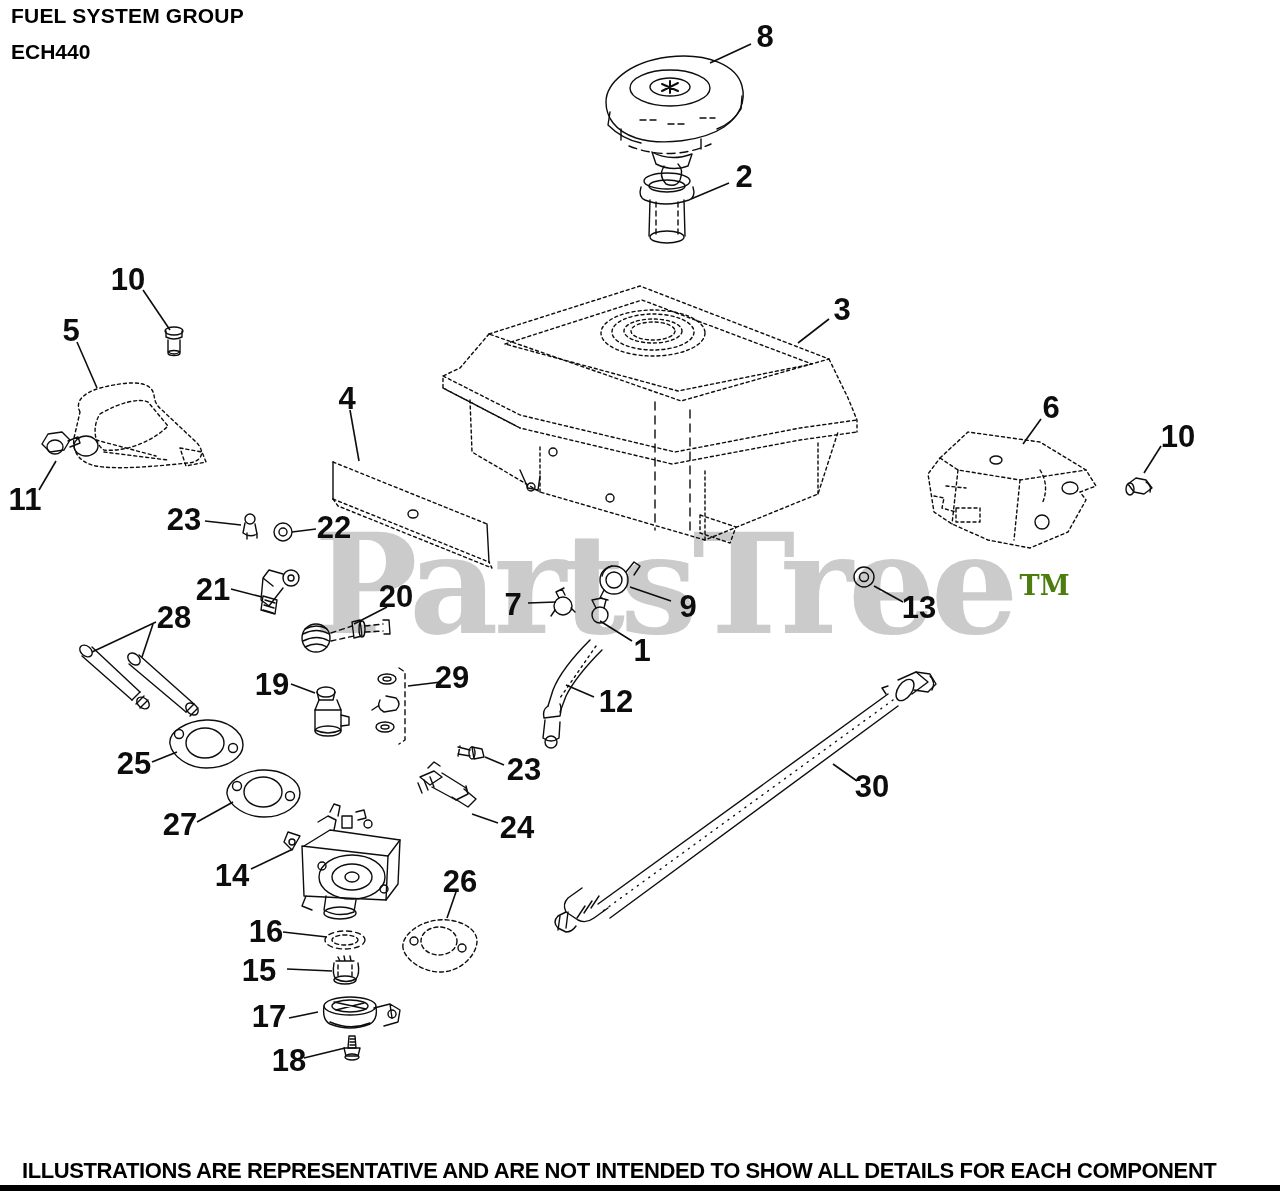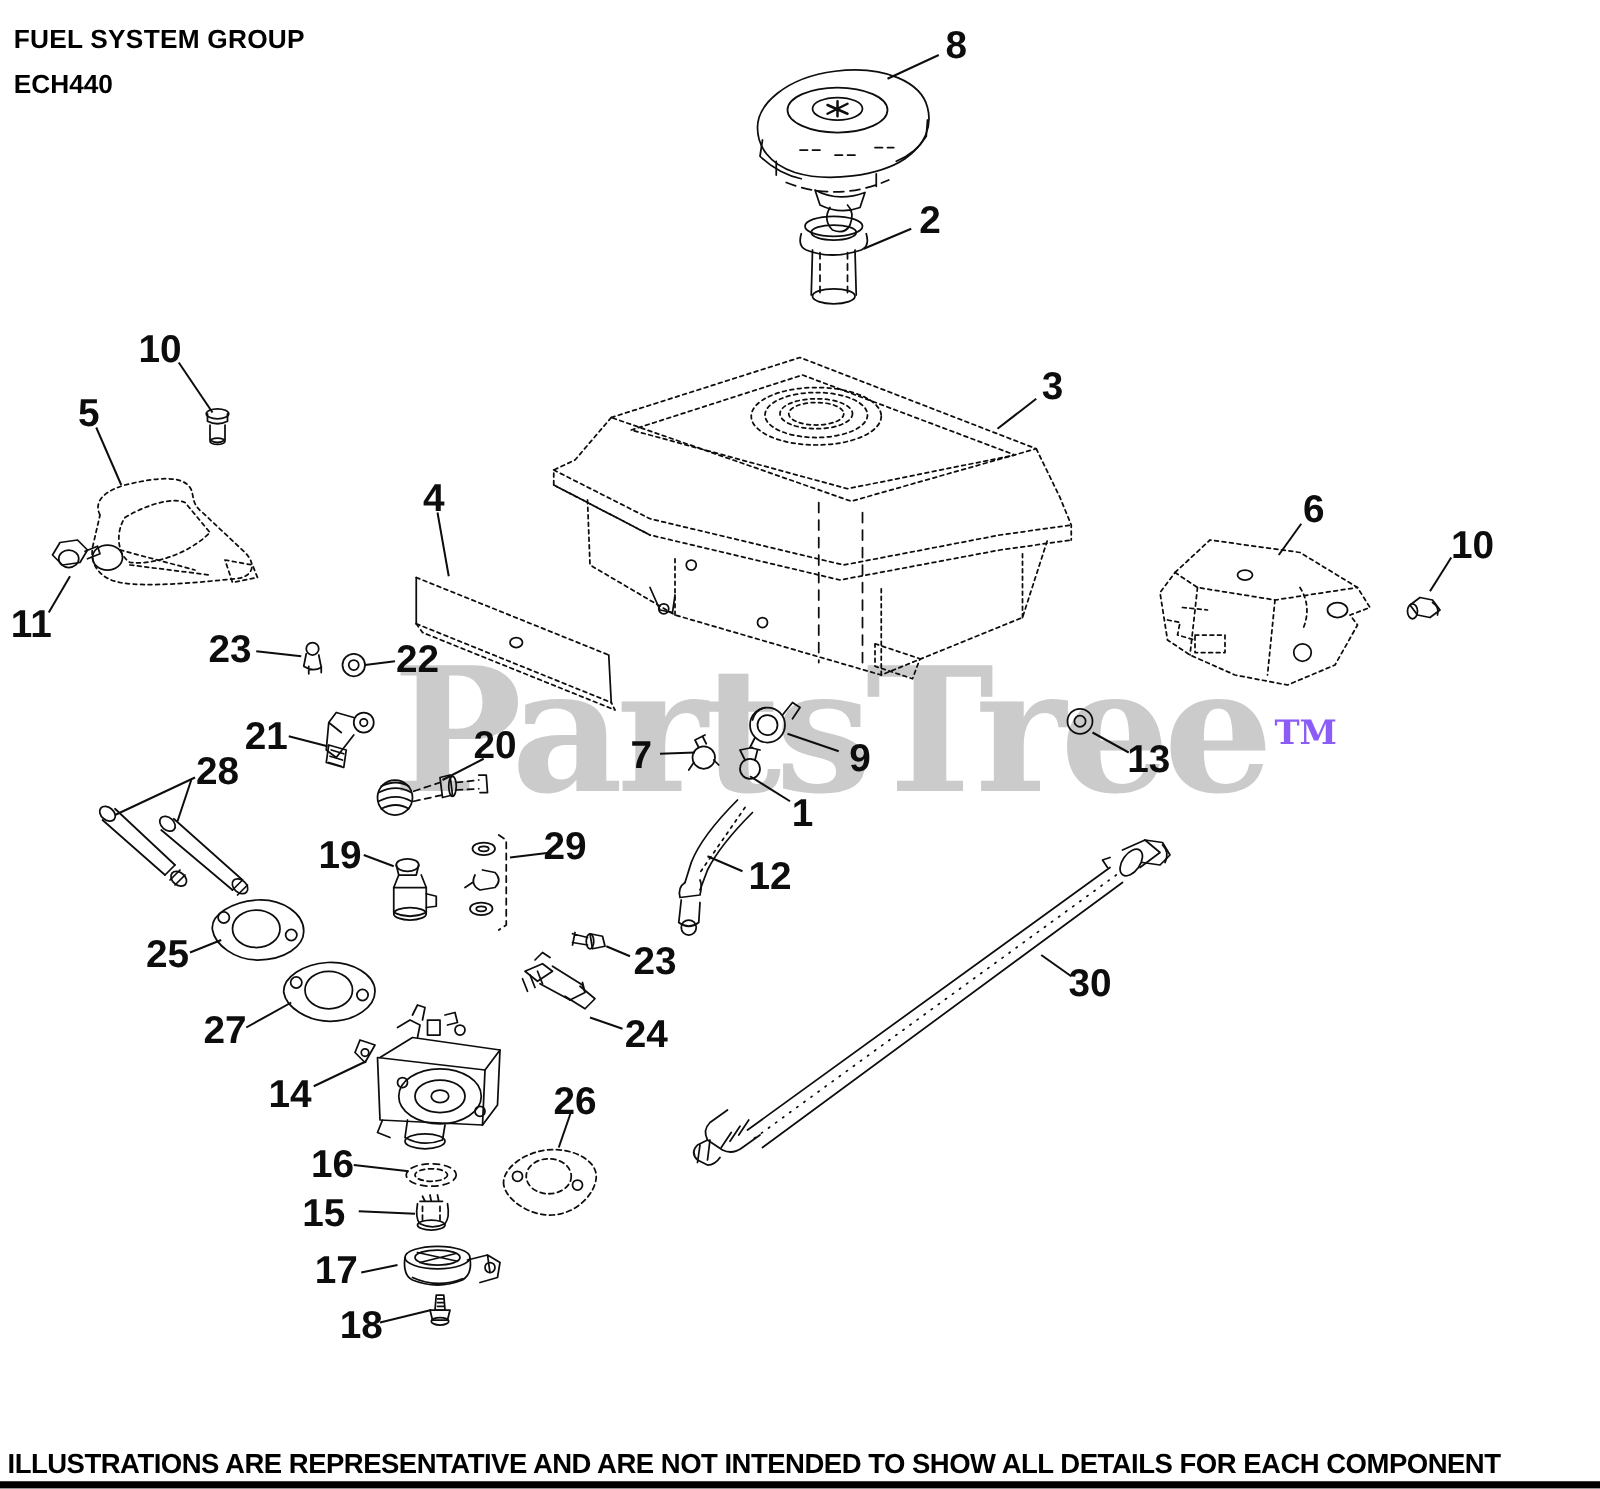--- a/index.html
+++ b/index.html
@@ -1,35 +1,35 @@
 <!DOCTYPE html>
 <html><head>
 <meta charset="utf-8">
 <style>
   html,body{margin:0;padding:0;background:#fff;}
   #page{position:relative;width:1280px;height:1191px;background:#fff;overflow:hidden;
         font-family:"Liberation Sans",sans-serif;}
   
-  #header{position:absolute;left:11px;top:20px;color:#000;}
+  #header{position:absolute;left:11px;top:4px;color:#000;}
   #header .title{font-size:21px;font-weight:bold;letter-spacing:.2px;line-height:1.15;}
   #header .model{font-size:21px;font-weight:bold;line-height:1.15;margin-top:12px;}
   
   #watermark{position:absolute;left:314px;top:516px;white-space:nowrap;z-index:1;
              color:#cbcbcb;font-family:"DejaVu Serif",serif;font-weight:bold;
              font-size:138px;line-height:1;letter-spacing:-5px;user-select:none;}
   #watermark .tm{font-size:27px;font-weight:bold;letter-spacing:0;
-                 vertical-align:38px;margin-left:6px;color:#8b5cf6;}
+                 vertical-align:38px;margin-left:6px;color:#4d7c0f;}
   
   #diagram{position:absolute;left:0;top:0;z-index:2;}
   #art path,#art ellipse,#art circle,#art line,#art polyline{vector-effect:non-scaling-stroke;}
   #callout-layer text{font-family:"Liberation Sans",sans-serif;font-weight:bold;font-size:31px;
                       fill:#0d0d0d;text-anchor:middle;dominant-baseline:central;}
   #callout-layer line{stroke:#0d0d0d;stroke-width:1.6;}
   
-  #footer-text{position:absolute;left:6px;right:4px;bottom:7px;z-index:3;
+  #footer-text{position:absolute;left:22px;right:4px;bottom:7px;z-index:3;
                font-size:22px;font-weight:bold;color:#000;white-space:nowrap;letter-spacing:-0.4px;}
   #footer-bar{position:absolute;left:0;bottom:0;width:100%;height:6px;background:#000;z-index:3;}
 </style>
 </head>
 <body>
 
 <div id="page">
 
   <div id="header">
     <div class="title">FUEL SYSTEM GROUP</div>

